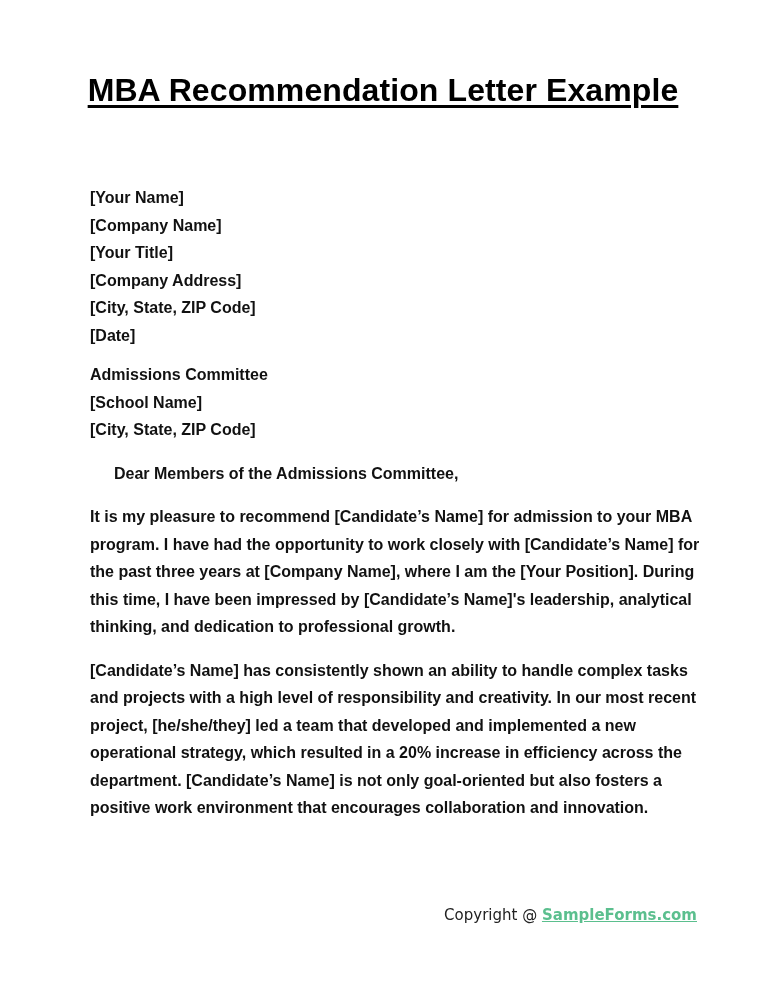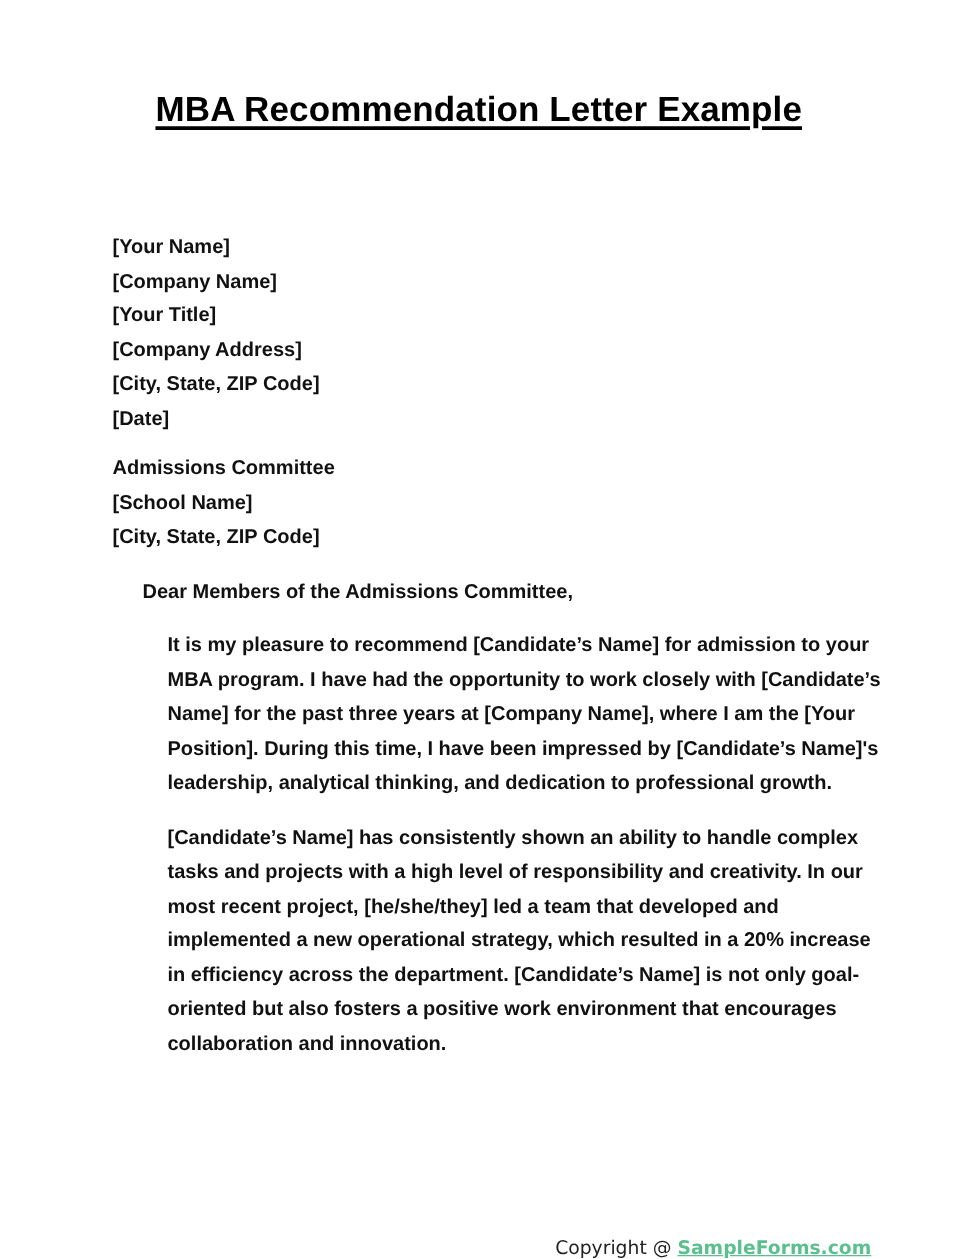--- a/index.html
+++ b/index.html
@@ -1,35 +1,35 @@
 <!DOCTYPE html>
 <html><head>
   <meta charset="utf-8">
   <style>
     html, body { margin: 0; padding: 0; background: #ffffff; }
     body { width: 766px; height: 1007px; position: relative; overflow: hidden; color: #111111; }
     .page { position: absolute; left: 0; top: 0; width: 766px; height: 1007px; }
     .title {
       position: absolute; left: 0; right: 0; top: 72px; text-align: center;
-      font-family: "Liberation Sans", sans-serif; font-weight: bold; font-size: 28px;
+      font-family: "Liberation Sans", sans-serif; font-weight: bold; font-size: 32px;
       text-decoration: underline; text-decoration-thickness: 3px; text-underline-offset: 4px;
       color: #000; margin: 0; letter-spacing: 0.1px;
     }
     .body-clip {
       position: absolute; left: 90px; top: 184px; width: 625px; height: 717px; overflow: hidden;
       font-family: "Liberation Sans", sans-serif; font-weight: bold; font-size: 16px; color: #111;
     }
     .block { margin: 0; }
     .line { display: block; line-height: 27.5px; white-space: nowrap; }
     .sender { margin-top: 0; }
     .recipient { margin-top: 12px; }
     .salutation { margin-top: 16px; line-height: 27.5px; margin-left: 24px; }
-    .para { margin-top: 16px; line-height: 27.5px; white-space: normal; margin-left: 44px; }
+    .para { margin-top: 16px; line-height: 27.5px; white-space: normal; }
     .footer {
-      position: absolute; top: 989px; right: 69px;
+      position: absolute; top: 906px; right: 69px;
       font-family: "DejaVu Sans", sans-serif; font-size: 15px; color: #222;
     }
     .footer a { color: #5bbf8e; font-weight: bold; text-decoration: underline; }
   </style>
 </head>
 <body>
 
 <div class="page">
   <h1 class="title">MBA Recommendation Letter Example</h1>
 

